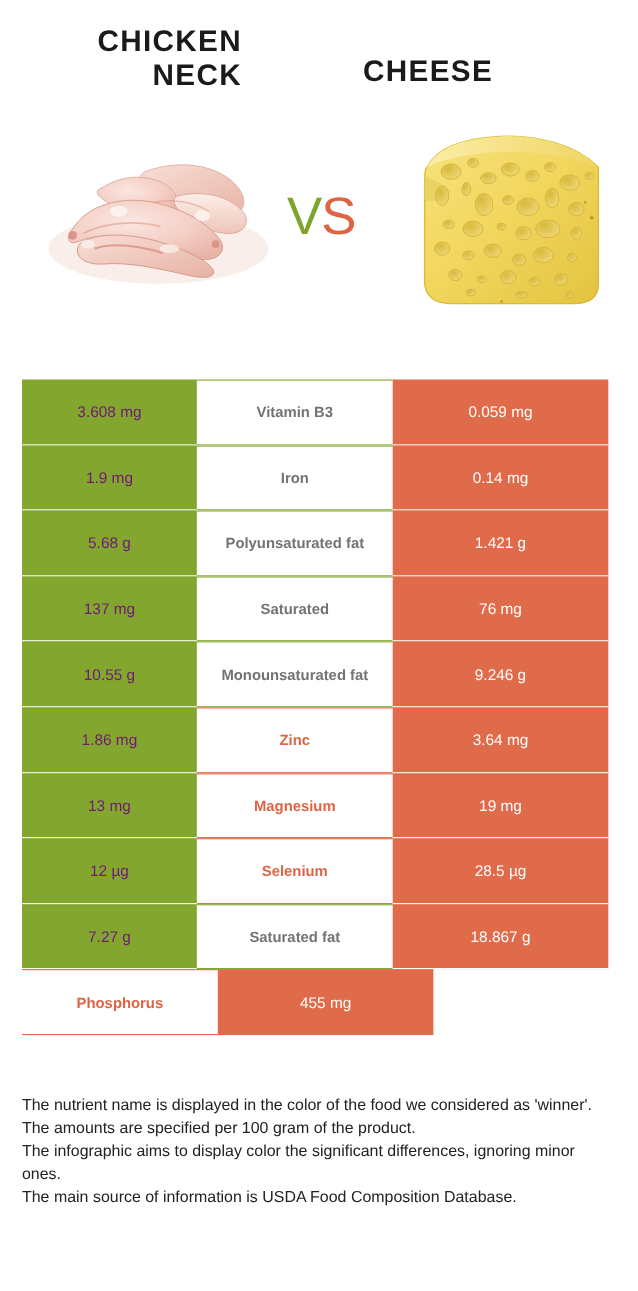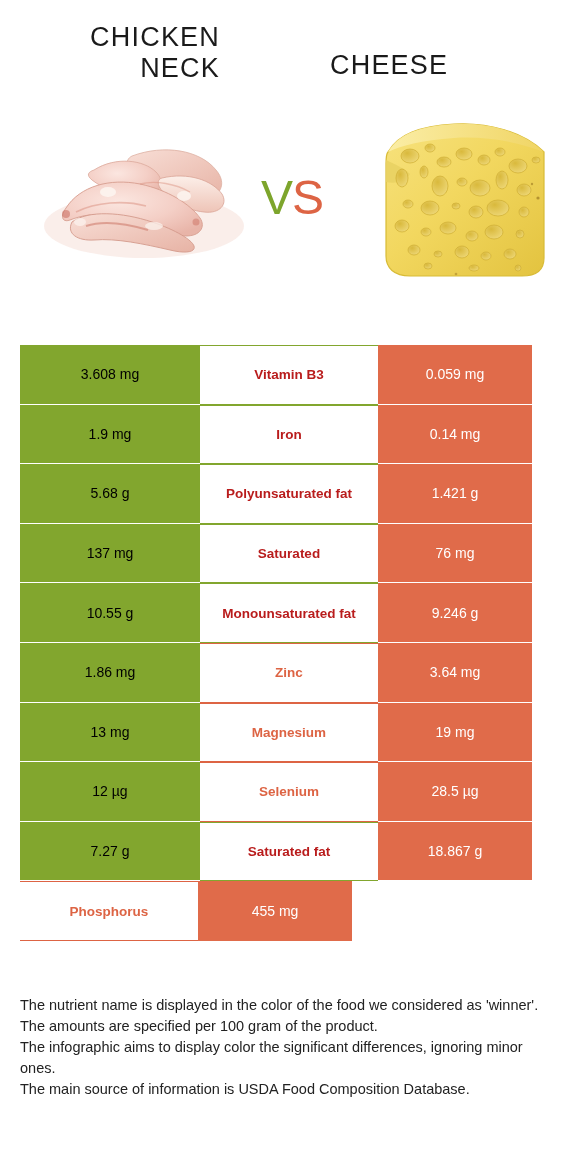--- a/index.html
+++ b/index.html
@@ -21,21 +21,21 @@
   }
 
   
   .header {
     position: relative;
     height: 100px;
     width: 580px;
   }
   .title {
     position: absolute;
-    font-weight: 400;
+    font-weight: 700;
     font-size: 27px;
     line-height: 31px;
     letter-spacing: 1.2px;
     color: #1a1a1a;
     text-transform: uppercase;
     white-space: pre-line;
   }
   .title-left {
     left: 20px;
     top: 22px;
@@ -101,46 +101,46 @@
   }
   .cell {
     display: flex;
     align-items: center;
     justify-content: center;
     font-size: 14px;
     font-weight: 400;
     height: 59.6px;
   }
   .cell-left {
-    width: 180px;
+    width: 159px;
     background: #82A62E;
-    color: #000000;
+    color: #701a75;
     border-bottom: 1.4px solid #ffffff;
   }
   .cell-mid {
     width: 178px;
     background: #ffffff;
     font-size: 13.5px;
     font-weight: 600;
     border-top: 1px solid transparent;
     border-bottom: 1px solid transparent;
     text-align: center;
     padding: 0 4px;
   }
   .cell-right {
-    width: 154px;
+    width: 196px;
     background: #E06B4A;
     color: #ffffff;
     border-bottom: 1.4px solid #ffffff;
   }
   .row:last-child .cell-left,
   .row:last-child .cell-right { border-bottom: none; }
 
   .win-green .cell-mid {
-    color: #b91c1c;
+    color: #737373;
     border-top-color: #82A62E;
     border-bottom-color: #82A62E;
   }
   .win-orange .cell-mid {
     color: #DD6444;
     border-top-color: #DD6444;
     border-bottom-color: #DD6444;
   }
 
   

